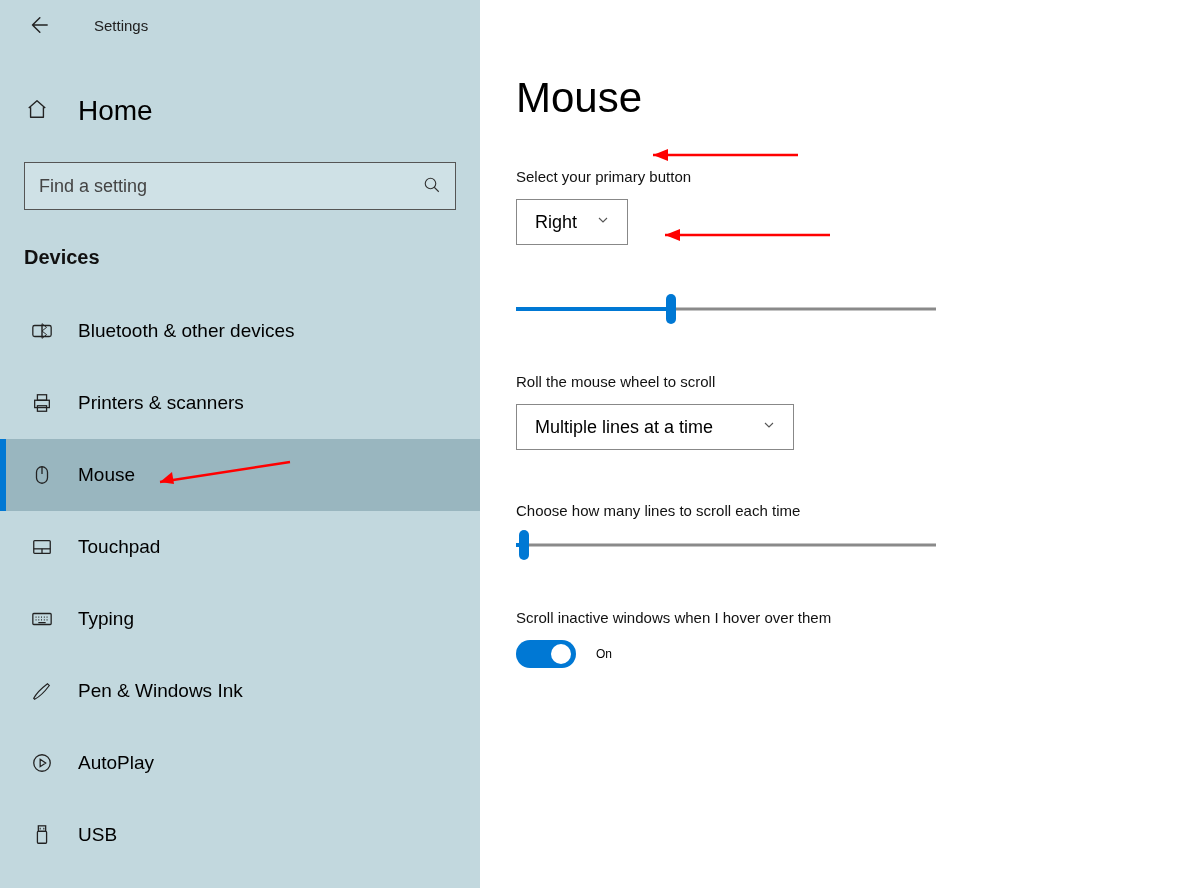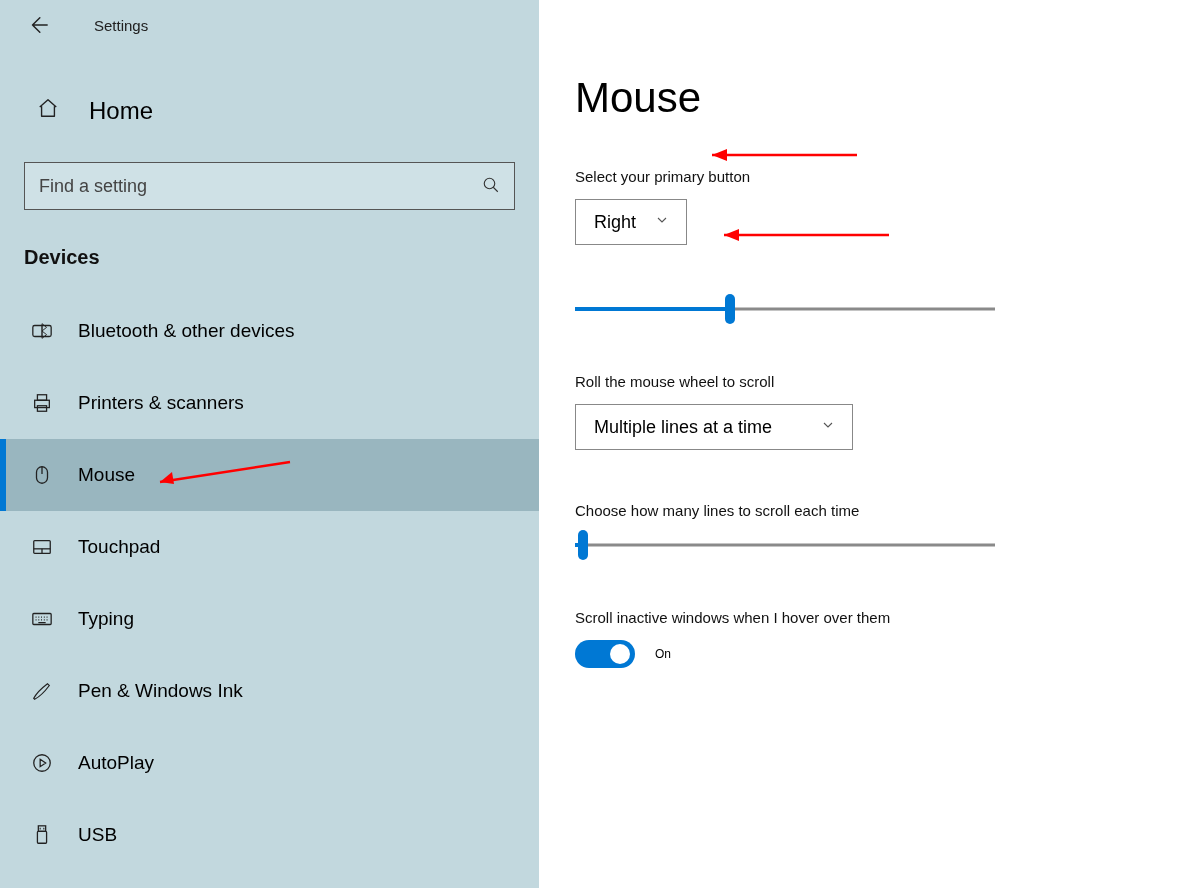--- a/index.html
+++ b/index.html
@@ -7,21 +7,21 @@
     font-family: "Segoe UI", Tahoma, sans-serif;
     font-size: 15px;
     color: #000;
     width: 1177px;
     height: 888px;
     overflow: hidden;
     display: flex;
     background: #fff;
   }
   .sidebar {
-    width: 539px;
+    width: 480px;
     height: 100%;
     background: #c2d8de;
     display: flex;
     flex-direction: column;
     position: relative;
   }
   .top-bar {
     display: flex;
     align-items: center;
     height: 50px;
@@ -34,25 +34,25 @@
   }
   .app-title {
     margin-left: 44px;
     font-size: 15px;
     font-weight: 400;
     color: #202020;
   }
   .home-row {
     display: flex;
     align-items: center;
-    padding-left: 37px;
+    padding-left: 26px;
     height: 54px;
     margin-top: 34px;
     cursor: pointer;
-    font-size: 24px;
+    font-size: 28px;
   }
   .home-row .label { margin-left:30px; }
   .search-box {
     margin: 24px 24px 0 24px;
     height: 48px;
     border: 1px solid #555;
     background: #cfe1e6;
     display: flex;
     align-items: center;
     padding: 0 14px;

